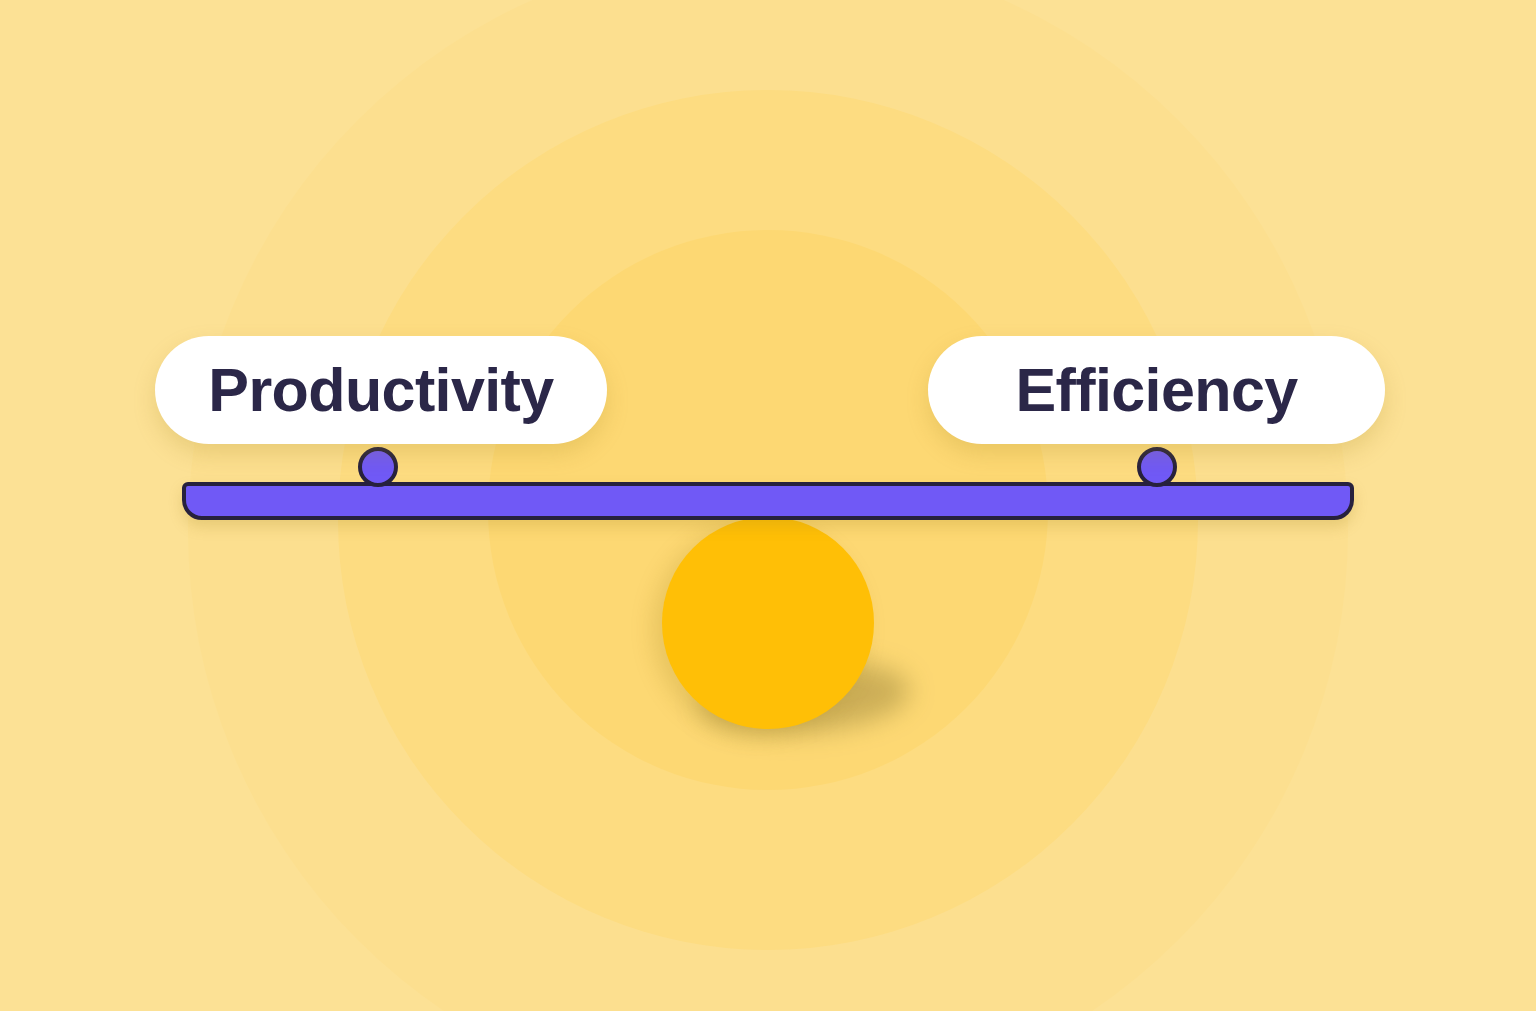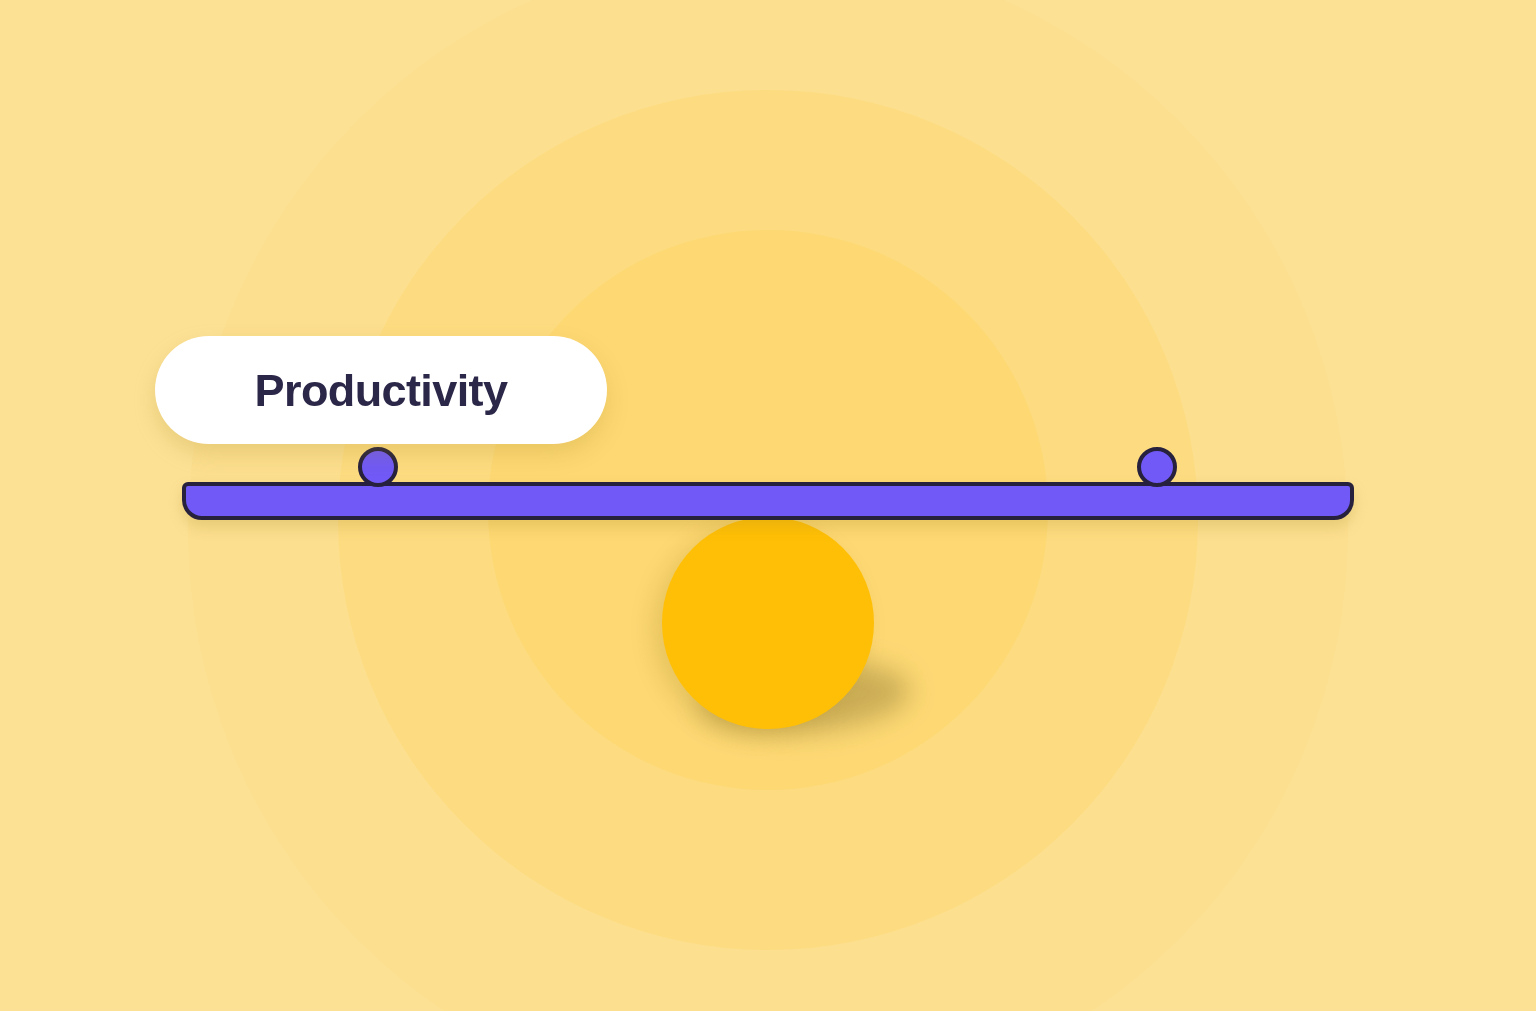--- a/index.html
+++ b/index.html
@@ -107,21 +107,21 @@
     align-items: center;
     justify-content: center;
     box-shadow: 0 10px 22px rgba(170, 135, 35, 0.22);
   }
   #pill-left  { left: 155px;  width: 452px; }
   #pill-right { left: 928px;  width: 457px; }
 
   .pill-label {
     color: #2B2748;
     font-family: "Liberation Sans", sans-serif;
-    font-size: 45px;
+    font-size: 61px;
     font-weight: 700;
     letter-spacing: -0.6px;
     line-height: 1;
     white-space: nowrap;
   }
 </style>
 </head>
 <body>
 
 <div id="stage">
@@ -135,14 +135,17 @@
 
   <div id="beam"></div>
 
   <div class="knob" id="knob-left"></div>
   <div class="knob" id="knob-right"></div>
 
   <div class="pill" id="pill-left">
     <span class="pill-label">Productivity</span>
   </div>
 
+  <div class="pill" id="pill-right">
+    <span class="pill-label">Efficiency</span>
+  </div>
 
 </div>
 
 </body></html>

